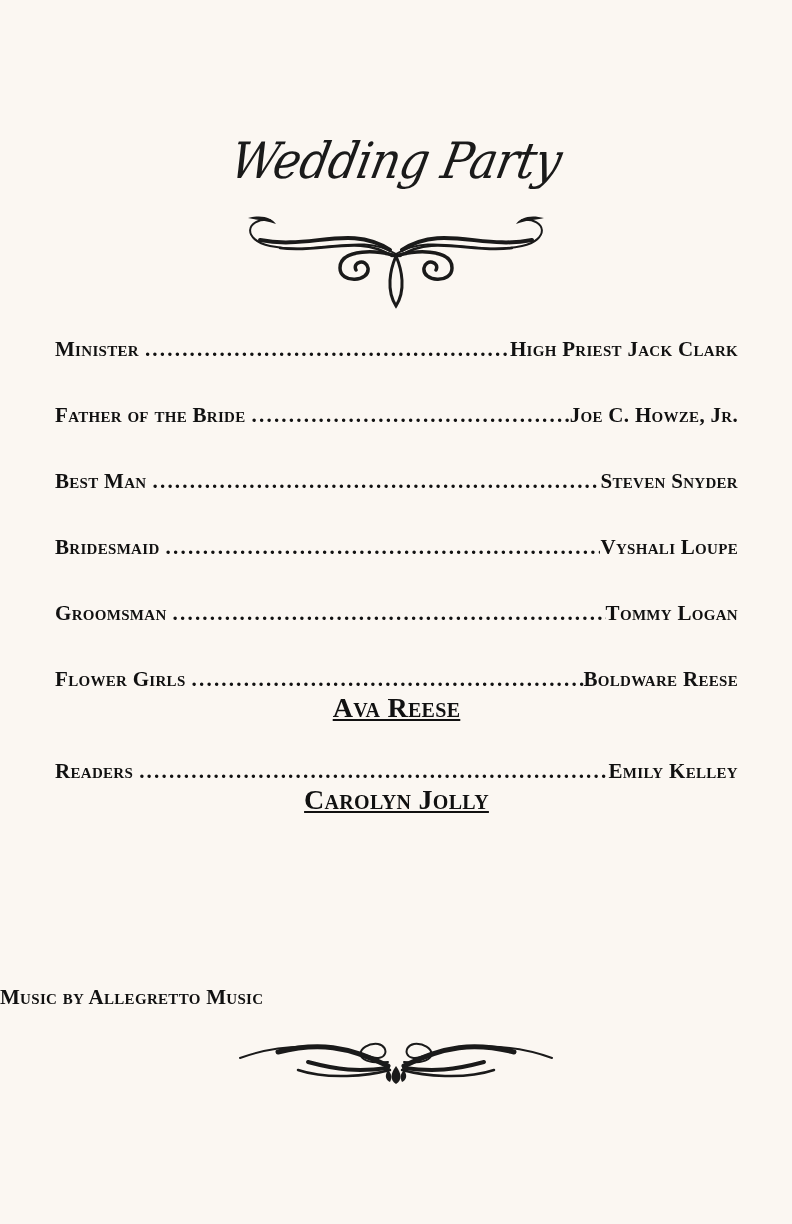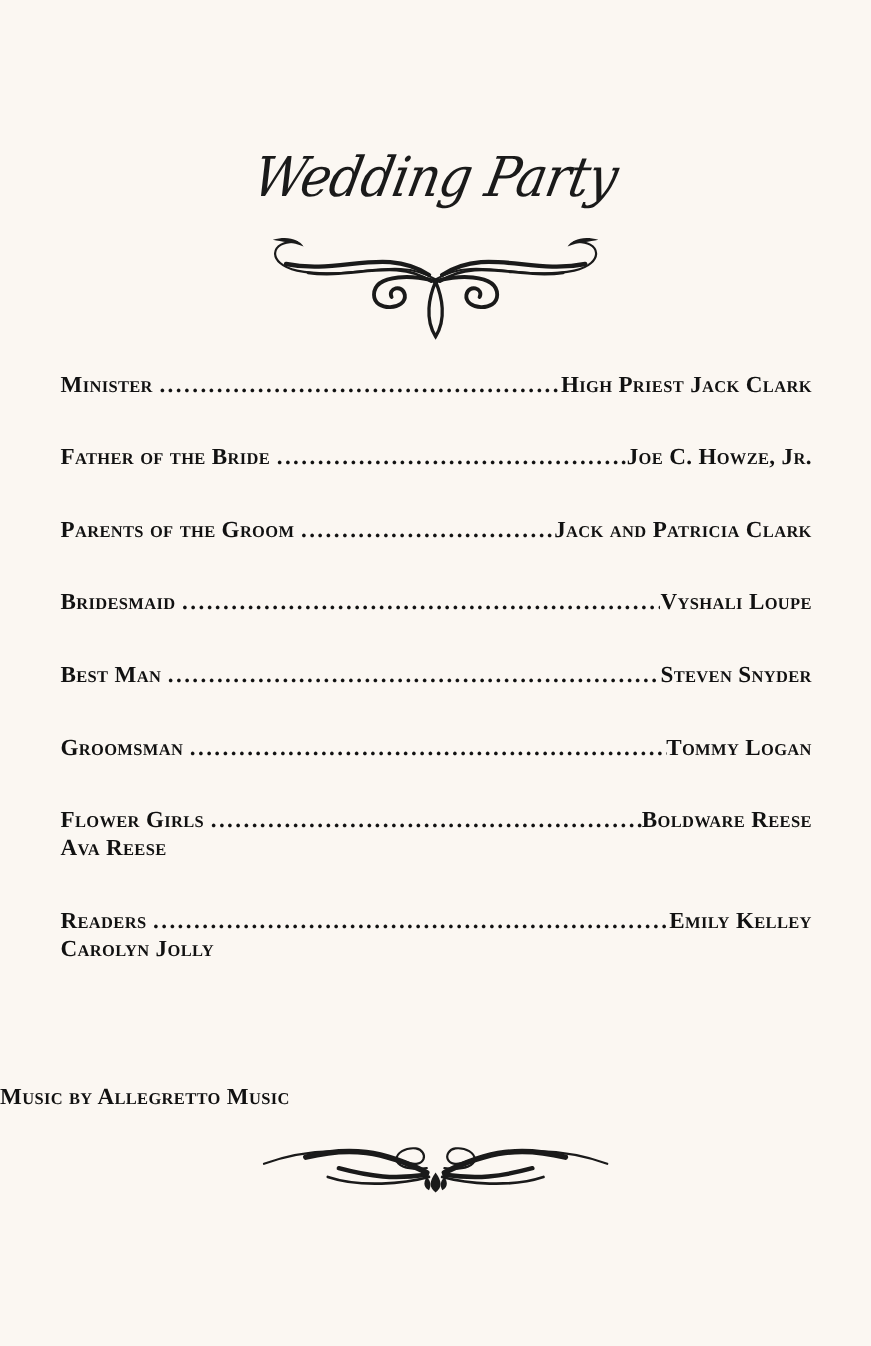--- a/index.html
+++ b/index.html
@@ -40,22 +40,22 @@
   .role { flex: 0 0 auto; padding-right: 6px; }
   .dots {
     flex: 1 1 auto; overflow: hidden; white-space: nowrap;
     letter-spacing: 2.2px; font-weight: bold;
   }
   .dots::before {
     content: "......................................................................................................................................";
   }
   .name { flex: 0 0 auto; }
   .extra {
-    text-align: left; height: 26px;
-    font-variant: small-caps; font-weight: bold; font-size: 21px; letter-spacing: 0.3px;
+    text-align: center; height: 26px;
+    font-variant: small-caps; font-weight: bold; font-size: 28px; letter-spacing: 0.3px; text-decoration: underline;
   }
   .music {
     position: absolute; left: 0; width: 792px; top: 985px;
     font-variant: small-caps; font-weight: bold; font-size: 21px; letter-spacing: 0.3px;
   }
 </style>
 </head>
 <body>
 
 <div class="title">Wedding Party</div>
@@ -86,37 +86,30 @@
   </div>
   <div class="entry">
     <div class="line">
       <span class="role">Father of the Bride</span>
       <span class="dots"></span>
       <span class="name">Joe C. Howze, Jr.</span>
     </div>
   </div>
   <div class="entry">
     <div class="line">
-      <span class="role">Parents of the Groom</span>
+      <span class="role">Best Man</span>
       <span class="dots"></span>
-      <span class="name">Jack and Patricia Clark</span>
+      <span class="name">Steven Snyder</span>
     </div>
   </div>
   <div class="entry">
     <div class="line">
       <span class="role">Bridesmaid</span>
       <span class="dots"></span>
       <span class="name">Vyshali Loupe</span>
-    </div>
-  </div>
-  <div class="entry">
-    <div class="line">
-      <span class="role">Best Man</span>
-      <span class="dots"></span>
-      <span class="name">Steven Snyder</span>
     </div>
   </div>
   <div class="entry">
     <div class="line">
       <span class="role">Groomsman</span>
       <span class="dots"></span>
       <span class="name">Tommy Logan</span>
     </div>
   </div>
   <div class="entry multi">

